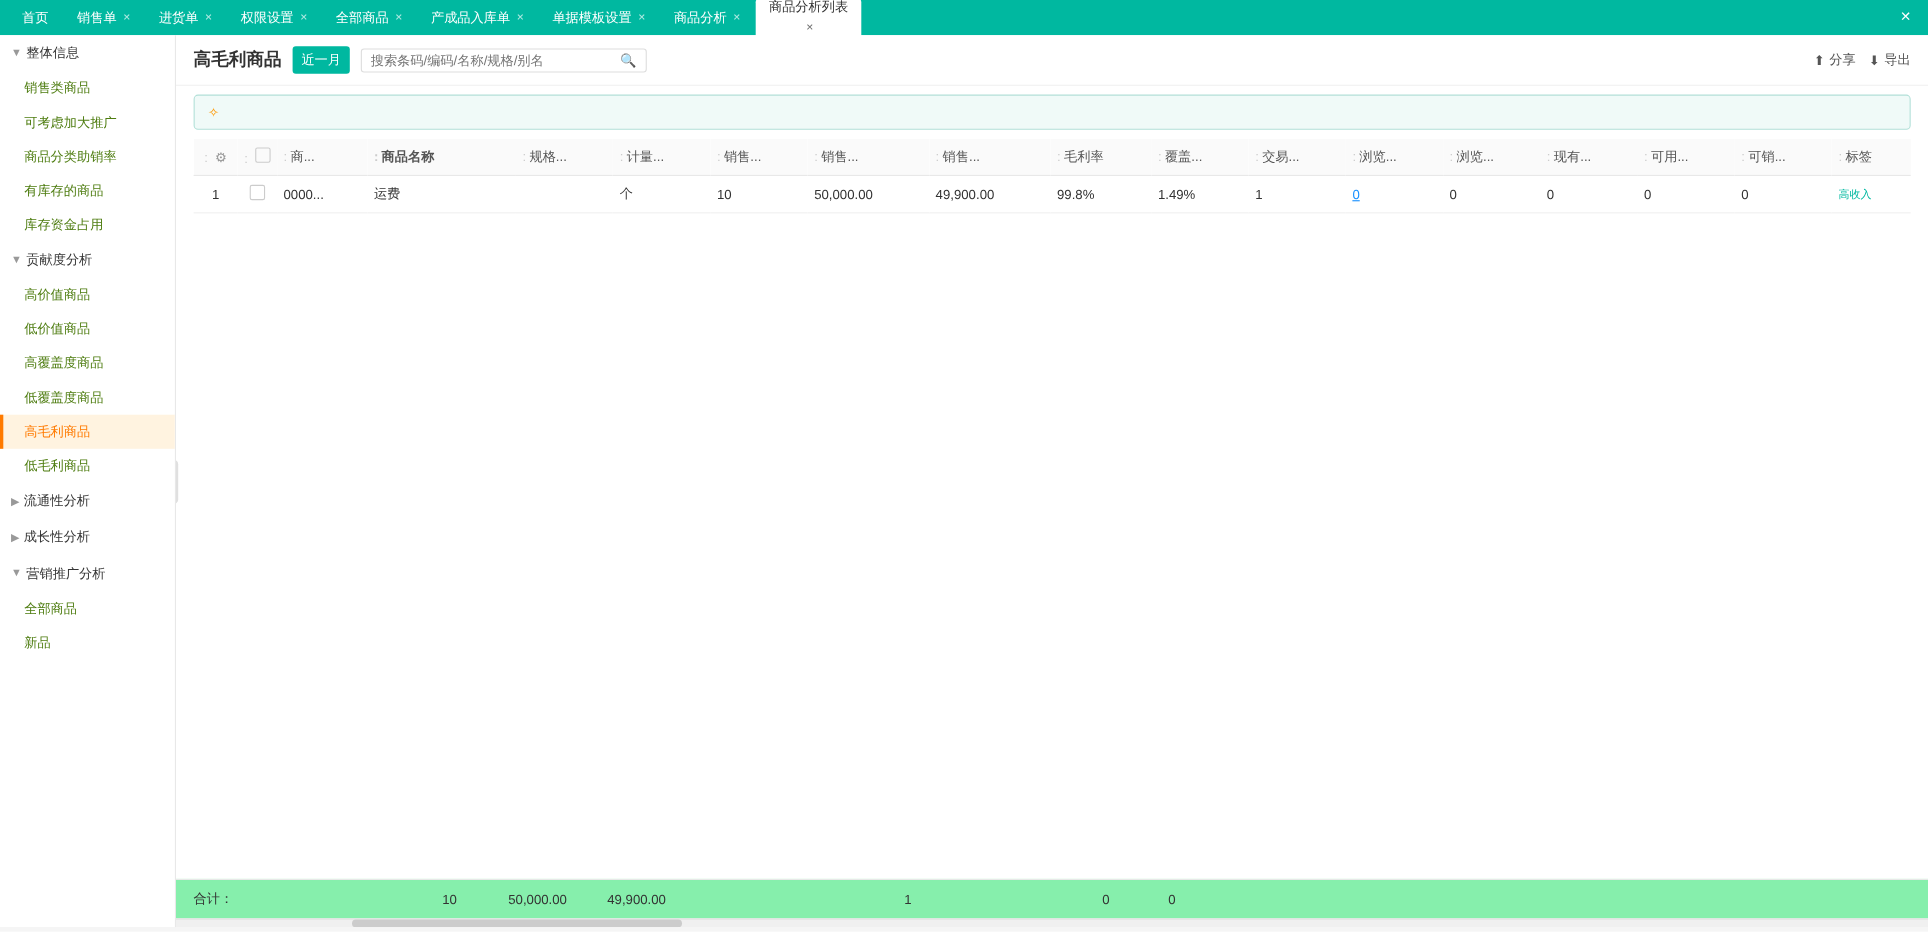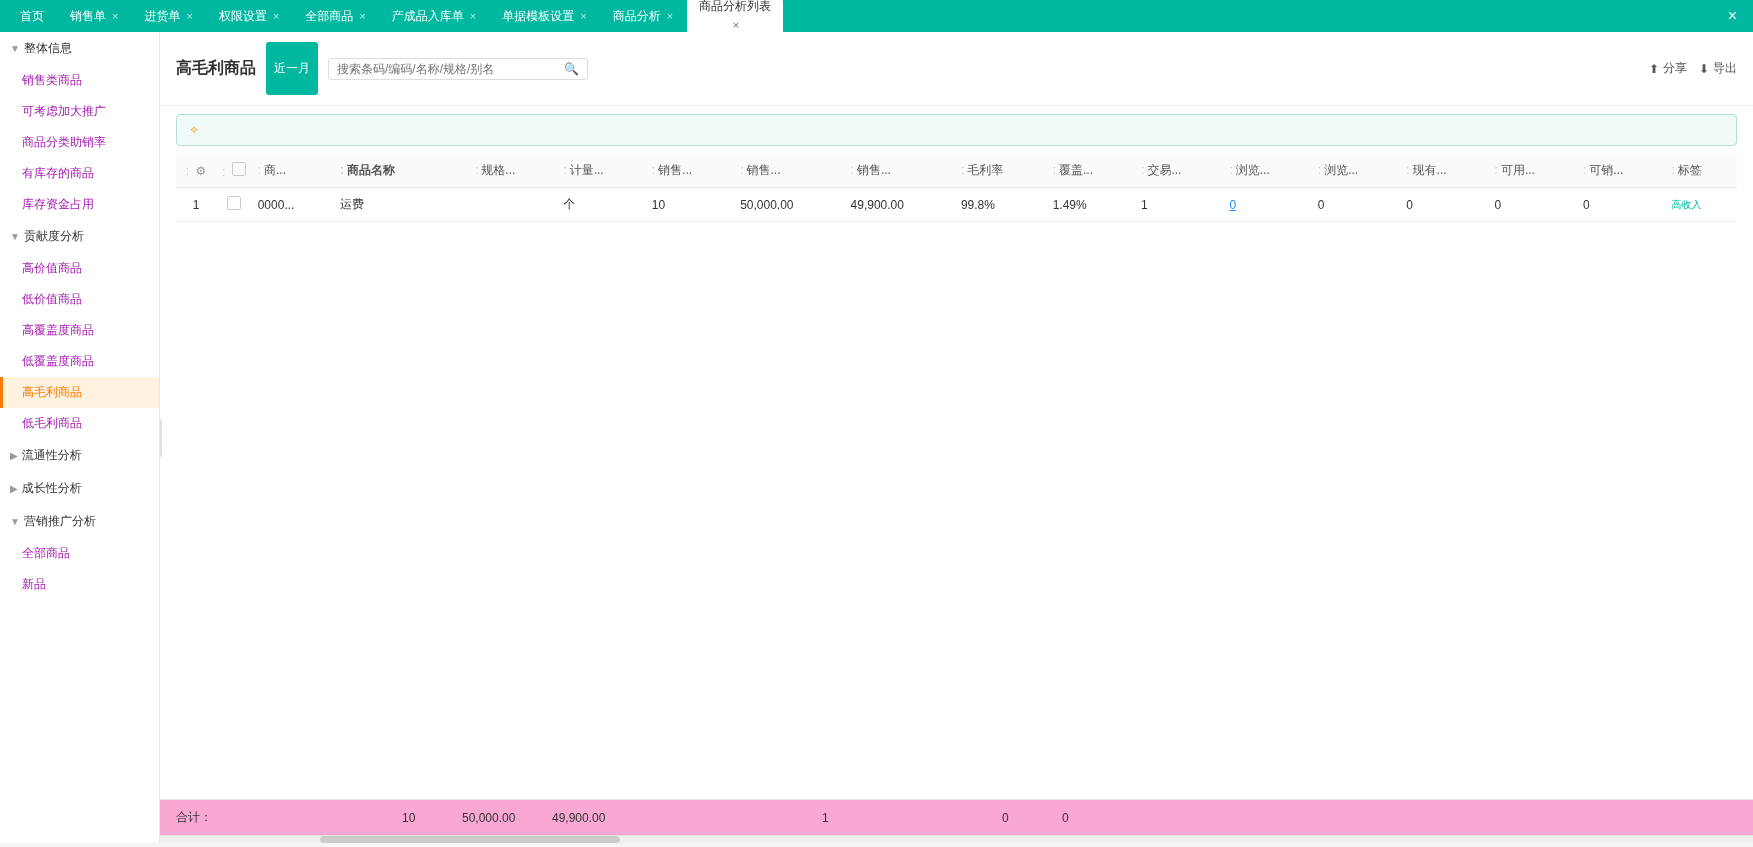--- a/index.html
+++ b/index.html
@@ -68,21 +68,21 @@
       font-size: 12px;
       cursor: pointer;
       gap: 4px;
     }
     .sidebar-group-title .arrow {
       font-size: 10px;
       color: #999;
     }
     .sidebar-item {
       padding: 7px 10px 7px 22px;
-      color: #a21caf;
+      color: #4d7c0f;
       cursor: pointer;
       font-size: 12px;
     }
     .sidebar-item.active {
       background: #fff3e0;
       color: #ff7a00;
       border-left: 3px solid #ff7a00;
       padding-left: 19px;
     }
 
@@ -126,21 +126,21 @@
     .content-title {
       font-size: 16px;
       font-weight: bold;
       color: #333;
     }
     .period-btn {
       background: #00b8a0;
       color: #fff;
       border: none;
       border-radius: 3px;
-      padding: 18px 8px;
+      padding: 4px 8px;
       cursor: pointer;
       font-size: 12px;
     }
     .search-box {
       display: flex;
       align-items: center;
       border: 1px solid #ddd;
       border-radius: 3px;
       padding: 3px 8px;
       gap: 19px;
@@ -222,21 +222,21 @@
     }
     .tag-high {
       color: #00b8a0;
       font-size: 10px;
     }
     .col-num { width: 40px; text-align: center; }
     .col-check { width: 30px; text-align: center; }
 
     
     .footer-bar {
-      background: #f9a8d4;
+      background: #86efac;
       border-top: 1px solid #e8e8e8;
       padding: 8px 16px;
       display: flex;
       align-items: center;
       gap: 0;
       min-height: 36px;
     }
     .footer-label {
       color: #333;
       font-size: 12px;

